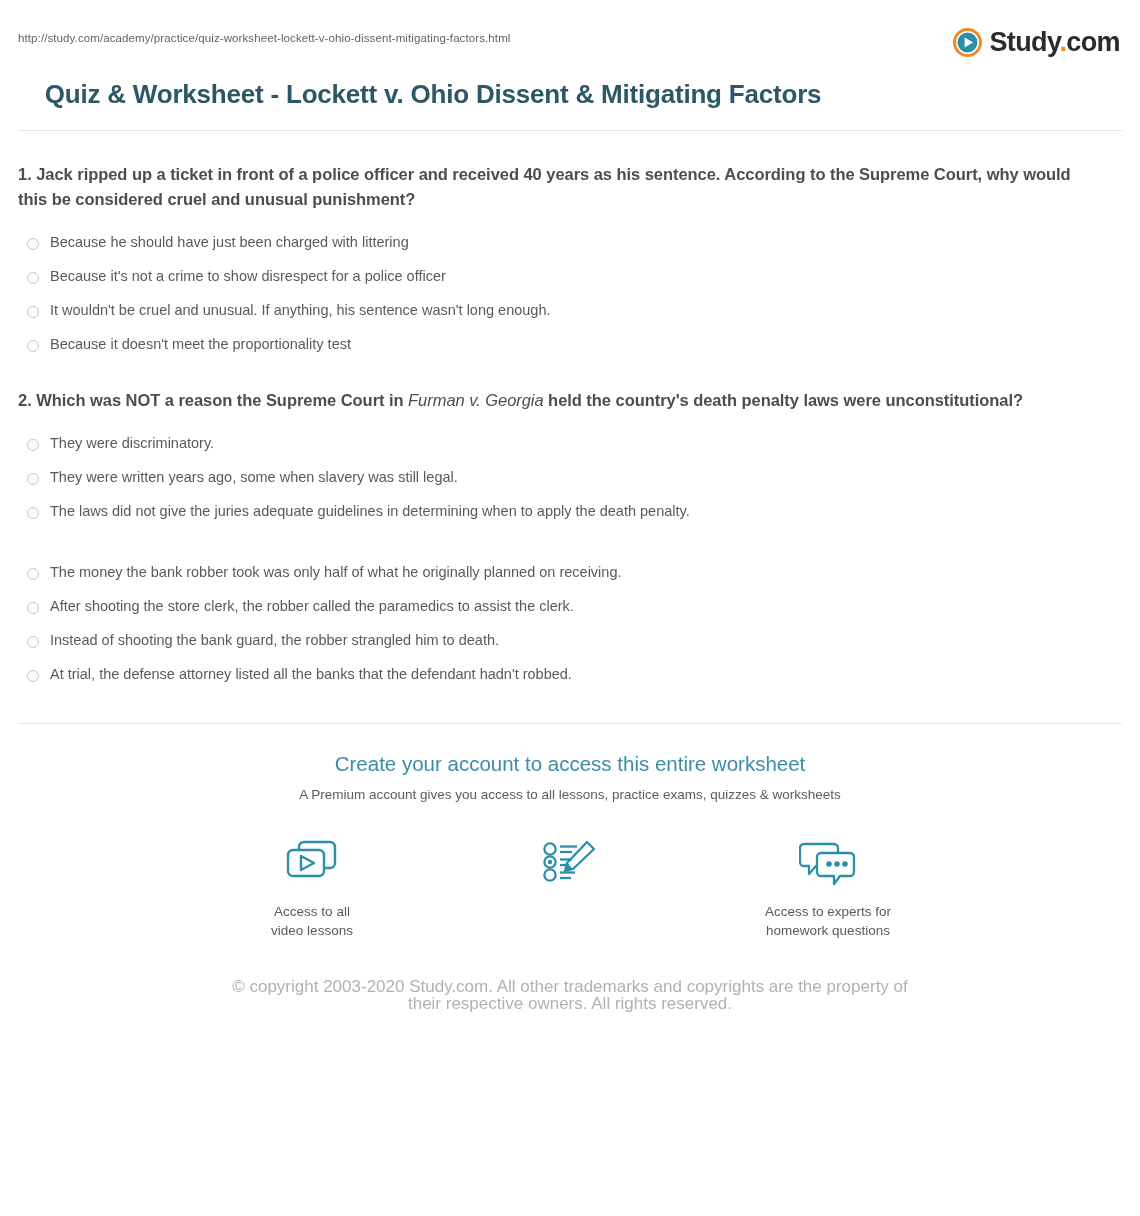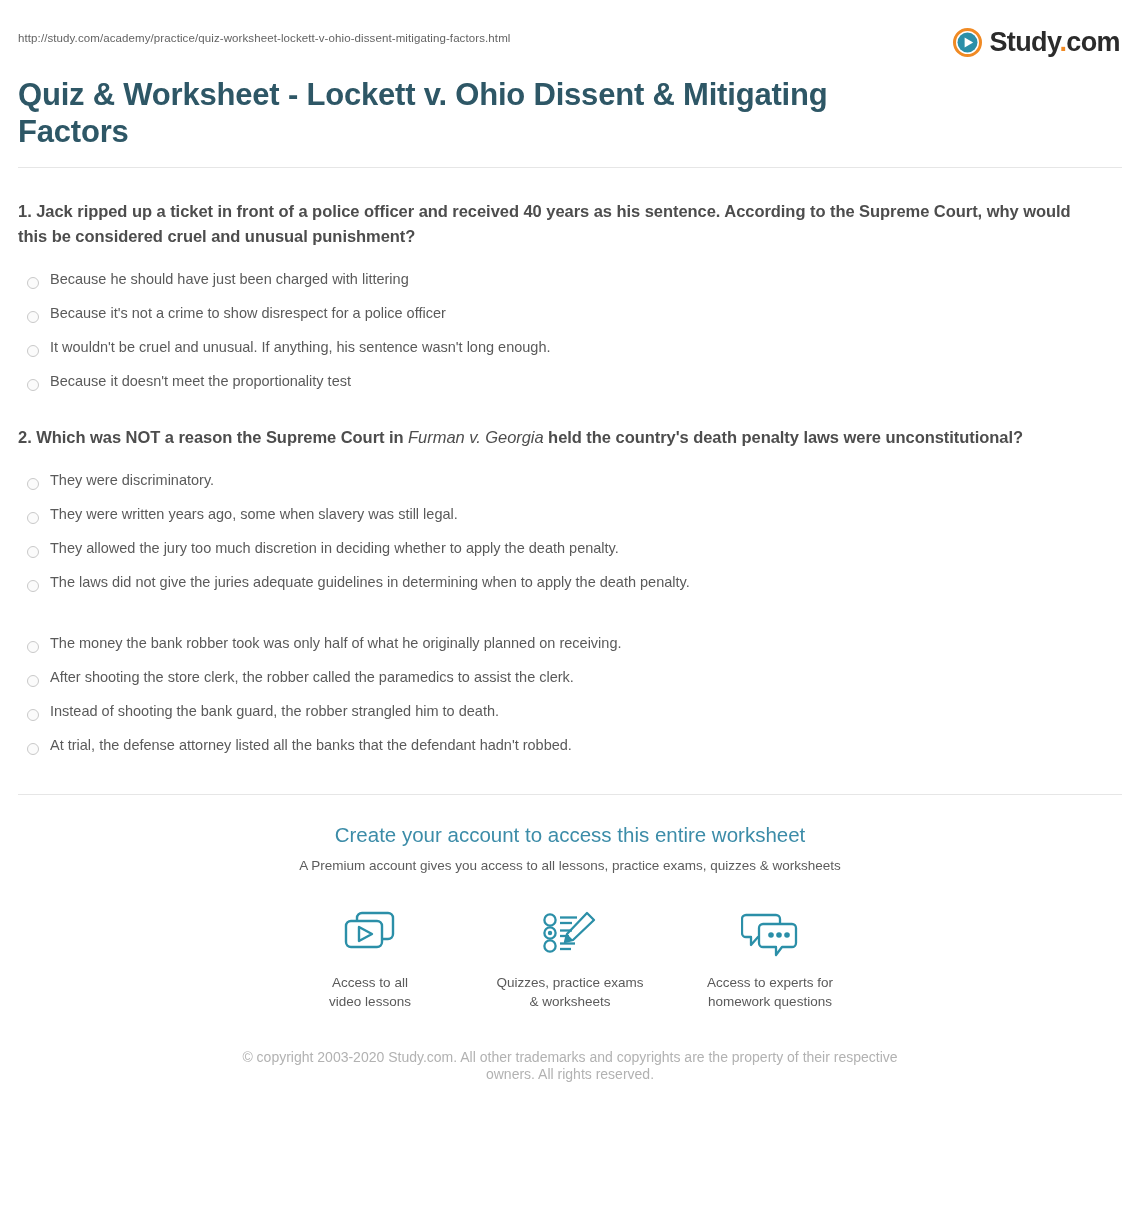--- a/index.html
+++ b/index.html
@@ -56,27 +56,28 @@
     font-weight: bold;
     letter-spacing: -0.6px;
     color: #2b2b2b;
     line-height: 1;
     white-space: nowrap;
   }
   .logo-dot { color: #f08a24; }
 
   
   .title {
-    font-size: 31px;
+    font-size: 26px;
     line-height: 37px;
     font-weight: bold;
     color: #2e5766;
     margin: 14px 0 0 0;
     max-width: 830px;
     letter-spacing: -0.2px;
+    text-align: center;
   }
   .rule {
     border: 0;
     border-top: 1px solid #e6e6e6;
     margin: 17px 0 0 0;
     height: 0;
   }
 
   
   .questions { padding-top: 4px; }
@@ -89,21 +90,21 @@
     max-width: 1075px;
     letter-spacing: -0.05px;
   }
   .q-text em {
     font-style: italic;
     font-weight: normal;
   }
   .options { margin-top: 13px; }
   .option {
     display: flex;
-    align-items: flex-end;
+    align-items: center;
     gap: 11px;
     padding: 7px 0 7px 9px;
     line-height: 20px;
   }
   .radio {
     width: 12px;
     height: 12px;
     flex: 0 0 12px;
     margin-top: 4px;
     border: 1px solid #c9c9c9;
@@ -136,21 +137,21 @@
   .cta-sub {
     font-size: 13.5px;
     color: #5c5c5c;
     margin-top: 9px;
     line-height: 18px;
   }
 
   .features {
     display: flex;
     justify-content: center;
-    gap: 50px;
+    gap: 108px;
     margin-top: 30px;
   }
   .feature {
     width: 150px;
     text-align: center;
   }
   .feature-icon {
     height: 56px;
     display: flex;
     align-items: center;
@@ -161,21 +162,21 @@
     font-size: 13.5px;
     line-height: 19px;
     color: #5a5a5a;
     white-space: pre-line;
   }
 
   .copyright {
     margin: 38px auto 0 auto;
     width: 705px;
     text-align: center;
-    font-size: 14px;
+    font-size: 17px;
     line-height: 17px;
     color: #b2b2b2;
   }
 </style>
 </head>
 <body>
 
 <div class="page">
 
   <div class="topbar">
@@ -222,24 +223,20 @@
     <div class="question-block">
       <div class="q-text"><span>2.</span> <span>Which was NOT a reason the Supreme Court in </span><em>Furman v. Georgia</em><span> held the country's death penalty laws were unconstitutional?</span></div>
       <div class="options">
         <div class="option">
           <span class="radio"></span>
           <span class="option-label">They were discriminatory.</span>
         </div>
         <div class="option">
           <span class="radio"></span>
           <span class="option-label">They were written years ago, some when slavery was still legal.</span>
-        </div>
-        <div class="option">
-          <span class="radio"></span>
-          <span class="option-label">They allowed the jury too much discretion in deciding whether to apply the death penalty.</span>
         </div>
         <div class="option">
           <span class="radio"></span>
           <span class="option-label">The laws did not give the juries adequate guidelines in determining when to apply the death penalty.</span>
         </div>
       </div>
     </div>
 
     <div class="question-block">
       <div class="options">
@@ -294,22 +291,20 @@
             <line x1="19" y1="8.5" x2="36" y2="8.5" stroke="#2b8fa8" stroke-width="2.3"></line>
             <line x1="19" y1="14" x2="31" y2="14" stroke="#2b8fa8" stroke-width="2.3"></line>
             <line x1="19" y1="21.5" x2="31" y2="21.5" stroke="#2b8fa8" stroke-width="2.3"></line>
             <line x1="19" y1="27" x2="28" y2="27" stroke="#2b8fa8" stroke-width="2.3"></line>
             <line x1="19" y1="34.5" x2="34" y2="34.5" stroke="#2b8fa8" stroke-width="2.3"></line>
             <line x1="19" y1="40" x2="30" y2="40" stroke="#2b8fa8" stroke-width="2.3"></line>
             <path d="M46,4 L53,11 L32,31 L24,33 L26,25 Z" fill="none" stroke="#2b8fa8" stroke-width="2.3" stroke-linejoin="round"></path>
             <path d="M26,25 L32,31 L24,33 Z" fill="#2b8fa8"></path>
           </svg>
         </div>
-        <div class="feature-label">Quizzes, practice exams
-&amp; worksheets</div>
       </div>
 
       <div class="feature">
         <div class="feature-icon">
           <svg width="58" height="48" viewBox="0 0 58 48" aria-hidden="true">
             <path d="M5,6 h30 a4,4 0 0 1 4,4 v14 a4,4 0 0 1 -4,4 h-18 l-7,8 v-8 h-5 a4,4 0 0 1 -4,-4 v-14 a4,4 0 0 1 4,-4 z" fill="#ffffff" stroke="#2b8fa8" stroke-width="2.3" stroke-linejoin="round"></path>
             <path d="M22,15 h29 a4,4 0 0 1 4,4 v15 a4,4 0 0 1 -4,4 h-10 l-6,8 v-8 h-13 a4,4 0 0 1 -4,-4 v-15 a4,4 0 0 1 4,-4 z" fill="#ffffff" stroke="#2b8fa8" stroke-width="2.3" stroke-linejoin="round"></path>
             <circle cx="30" cy="26" r="2.8" fill="#2b8fa8"></circle>
             <circle cx="38" cy="26" r="2.8" fill="#2b8fa8"></circle>
             <circle cx="46" cy="26" r="2.8" fill="#2b8fa8"></circle>

